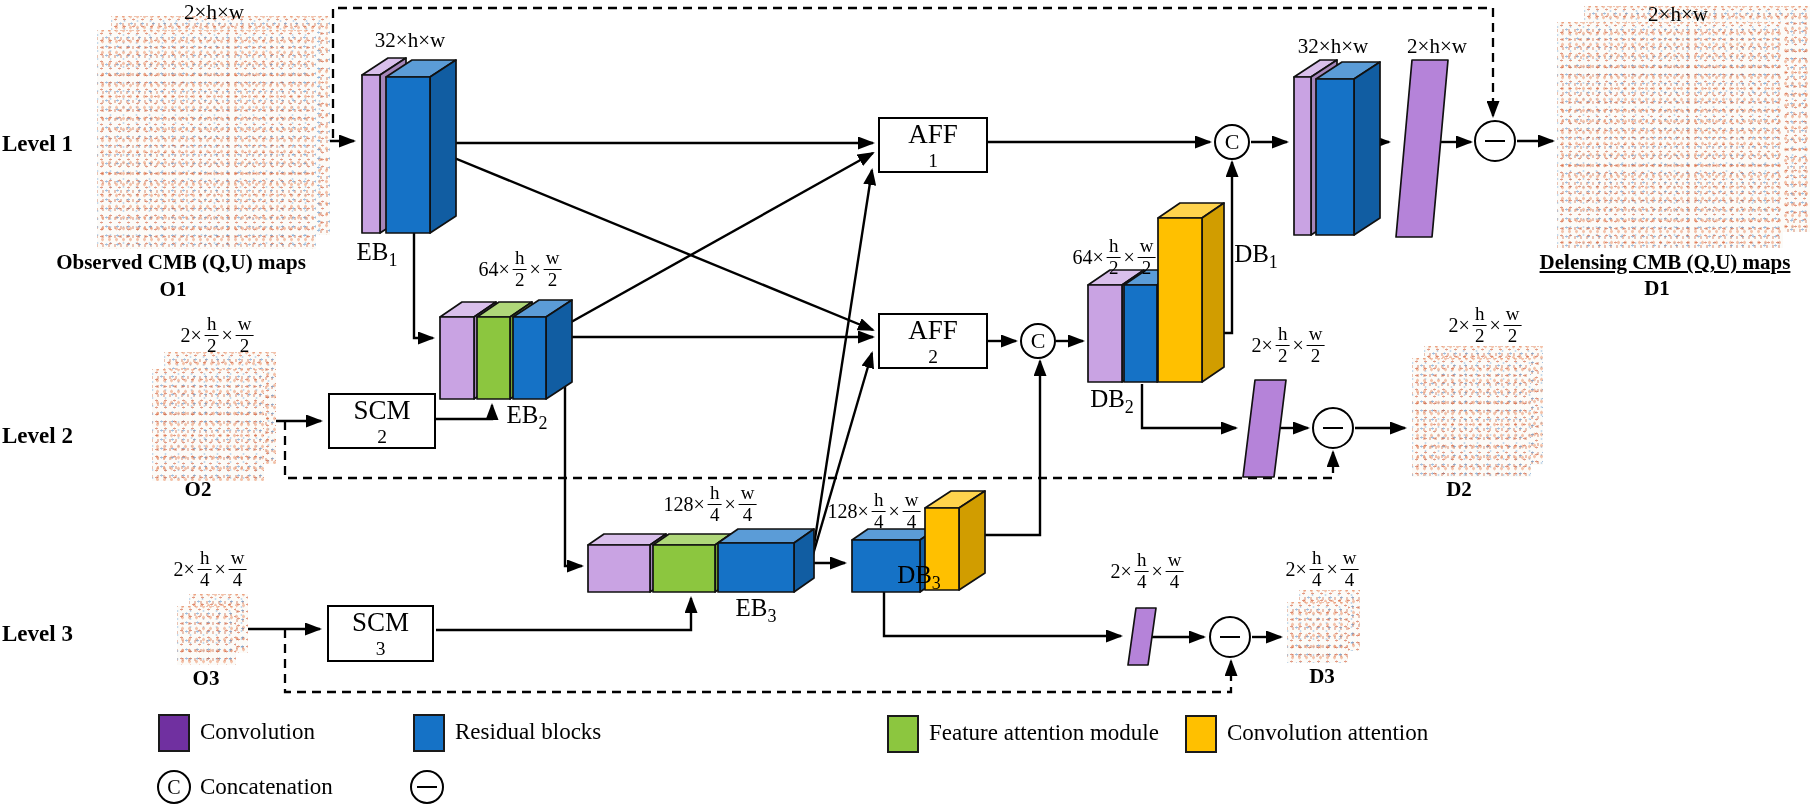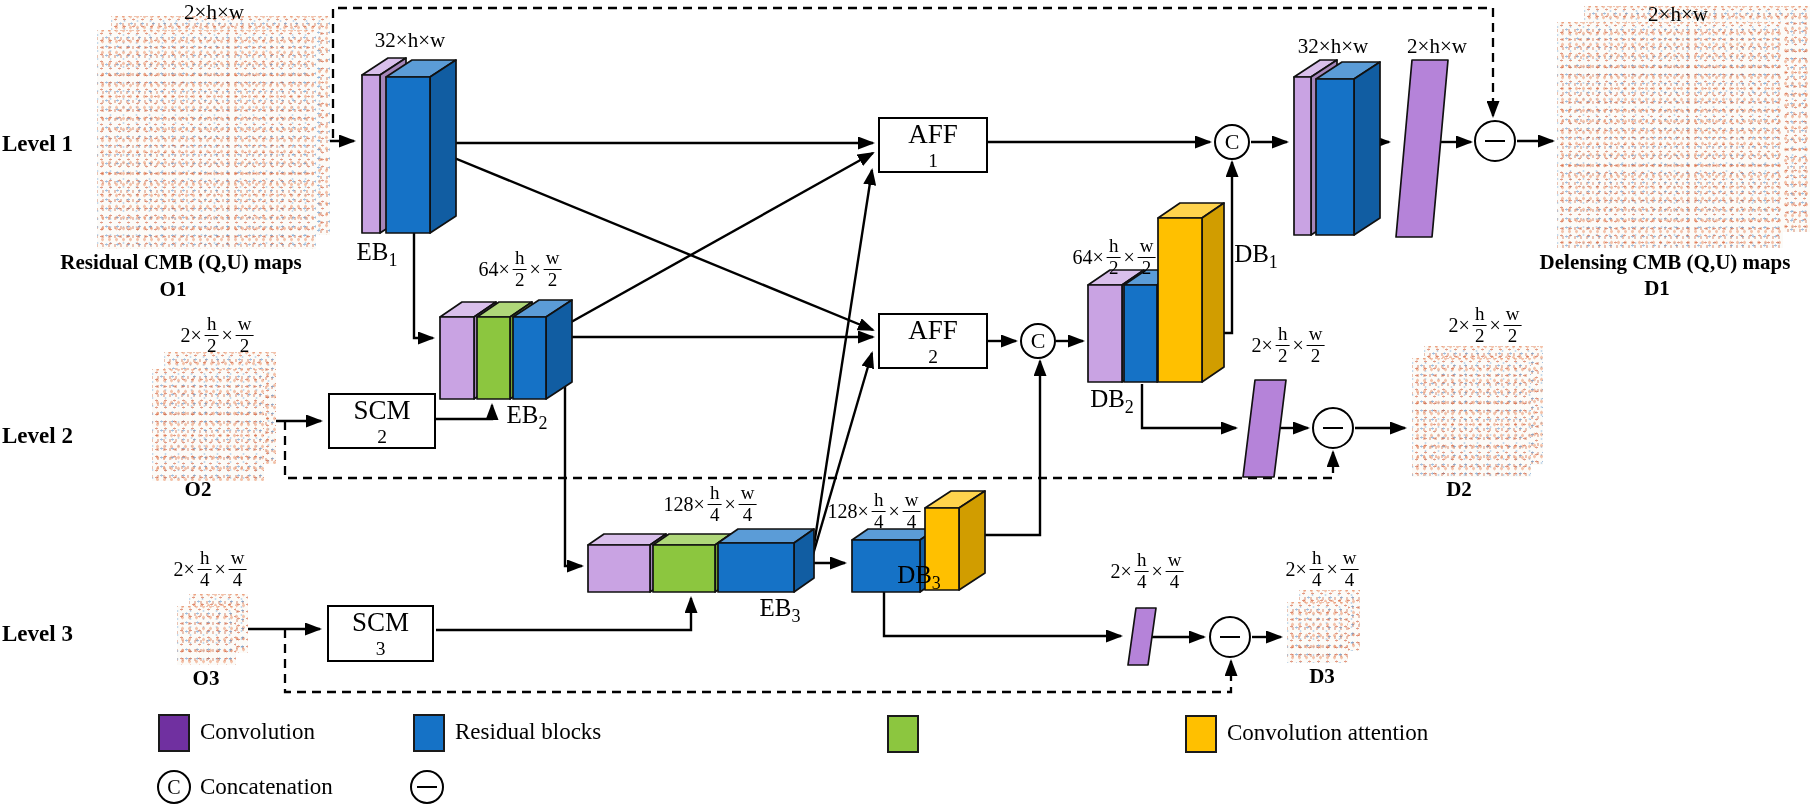--- a/index.html
+++ b/index.html
@@ -197,23 +197,23 @@
   </div>
   <div class="cmbmap" style="left:177px;top:594px;width:71px;height:71px;">
     <div class="layer speck" style="left:12px;top:0;width:59px;height:59px;"></div>
     <div class="layer speck" style="left:0;top:12px;width:59px;height:59px;"></div>
   </div>
   <div class="cmbmap" style="left:1287px;top:590px;width:73px;height:73px;">
     <div class="layer speck" style="left:12px;top:0;width:61px;height:61px;"></div>
     <div class="layer speck" style="left:0;top:12px;width:61px;height:61px;"></div>
   </div>
 
-  <div class="cap" style="left:181px;top:250px;">Residual CMB (Q,U) maps</div>
+  <div class="cap" style="left:181px;top:250px;">Observed CMB (Q,U) maps</div>
   <div class="cap" style="left:173px;top:277px;">O1</div>
-  <div class="cap" style="left:1665px;top:250px;">Delensing CMB (Q,U) maps</div>
+  <div class="cap" style="left:1665px;top:250px;text-decoration:underline;">Delensing CMB (Q,U) maps</div>
   <div class="cap" style="left:1657px;top:276px;">D1</div>
   <div class="cap" style="left:198px;top:477px;">O2</div>
   <div class="cap" style="left:1459px;top:477px;">D2</div>
   <div class="cap" style="left:206px;top:666px;">O3</div>
   <div class="cap" style="left:1322px;top:664px;">D3</div>
 
   <div class="dim" style="left:214px;top:0;">2×h×w</div>
   <div class="dim" style="left:410px;top:28px;">32×h×w</div>
   <div class="dim" style="left:1333px;top:34px;">32×h×w</div>
   <div class="dim" style="left:1437px;top:34px;">2×h×w</div>
@@ -335,21 +335,21 @@
       </span>
       <span class="x">×</span>
       <span class="frac">
         <span class="fn">w</span>
         <span class="fd">4</span>
       </span>
     </div>
 
   <div class="nodelbl" style="left:377px;top:238px;"><span>EB</span><sub>1</sub></div>
   <div class="nodelbl" style="left:527px;top:401px;"><span>EB</span><sub>2</sub></div>
-  <div class="nodelbl" style="left:756px;top:594px;margin-left:24px;"><span>EB</span><sub>3</sub></div>
+  <div class="nodelbl" style="left:756px;top:594px;"><span>EB</span><sub>3</sub></div>
   <div class="nodelbl" style="left:1256px;top:240px;"><span>DB</span><sub>1</sub></div>
   <div class="nodelbl" style="left:1112px;top:385px;"><span>DB</span><sub>2</sub></div>
   <div class="nodelbl" style="left:919px;top:561px;text-align:center;"><span>DB</span><sub>3</sub></div>
 
   <div class="opbox" style="left:878px;top:117px;width:110px;height:56px;">
       <span>AFF</span>
       <sub>1</sub>
     </div>
   <div class="opbox" style="left:878px;top:313px;width:110px;height:56px;">
       <span>AFF</span>
@@ -378,20 +378,21 @@
     </div>
   <div class="circle" style="left:1209px;top:616px;width:42px;height:42px;">
       <span class="minusline"></span>
     </div>
 
   <div class="lsq" style="left: 158px; top: 714px; background: rgb(112, 48, 160);"></div>
   <div class="llbl" style="left:200px;top:719px;">Convolution</div>
   <div class="lsq" style="left: 413px; top: 714px; background: rgb(21, 114, 198);"></div>
   <div class="llbl" style="left:455px;top:719px;">Residual blocks</div>
   <div class="lsq" style="left: 887px; top: 715px; background: rgb(140, 198, 63);"></div>
+  <div class="llbl" style="left:929px;top:720px;">Feature attention module</div>
   <div class="lsq" style="left: 1185px; top: 715px; background: rgb(255, 192, 0);"></div>
   <div class="llbl" style="left:1227px;top:720px;">Convolution attention</div>
 
   <div class="lcircle" style="left:157px;top:770px;">
       <span>C</span>
     </div>
   <div class="llbl" style="left:200px;top:774px;">Concatenation</div>
   <div class="lcircle" style="left:410px;top:770px;">
       <span class="minusline"></span>
     </div>

